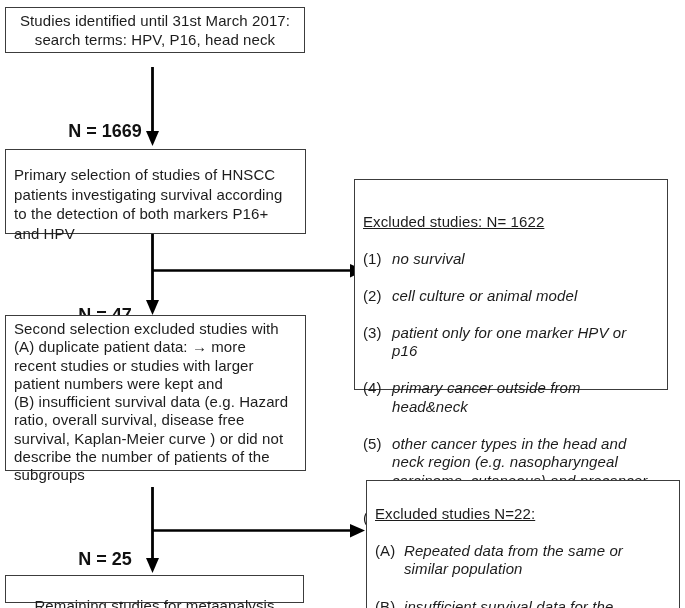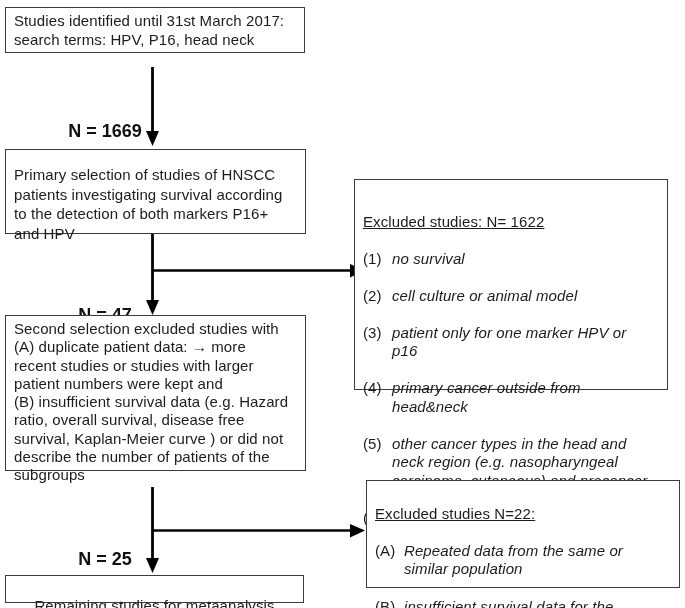--- a/index.html
+++ b/index.html
@@ -22,26 +22,26 @@
     position: absolute;
     box-sizing: border-box;
     background: #ffffff;
     border: 1.5px solid #3c3c3c;
     font-size: 15px;
     color: #1c1c1c;
     white-space: pre-line;
     padding: 4px 8px;
     letter-spacing: 0.1px;
   }
-  .box-identified   { left: 5px;   top: 7px;   width: 300px; height: 46px;  line-height: 19px;   padding-top: 3px; }
+  .box-identified   { left: 5px;   top: 7px;   width: 300px; height: 46px;  line-height: 19px;   padding-top: 3px; text-align: center; }
   .box-primary      { left: 5px;   top: 149px; width: 301px; height: 85px;  line-height: 19.5px; padding-top: 15px; }
   .box-second       { left: 5px;   top: 315px; width: 301px; height: 156px; line-height: 18.3px; padding-top: 4px; }
   .box-remaining    { left: 5px;   top: 575px; width: 299px; height: 28px;  text-align: center;  line-height: 19px; padding-top: 20px; }
   .box-excluded-1   { left: 354px; top: 179px; width: 314px; height: 211px; line-height: 18.5px; padding: 14px 8px; }
-  .box-excluded-2   { left: 366px; top: 480px; width: 314px; height: 108px; line-height: 18.6px; padding: 5px 8px; }
+  .box-excluded-2   { left: 366px; top: 480px; width: 314px; height: 129px; line-height: 18.6px; padding: 5px 8px; }
   .ex-header { text-decoration: underline; white-space: pre-line; }
   .ex-item { display: flex; }
   .ex-item .num { flex: 0 0 29px; }
   .ex-item .txt { flex: 1; white-space: pre-line; font-style: italic; }
   .nlab {
     position: absolute;
     left: 40px;
     width: 130px;
     text-align: center;
     font-size: 18px;

